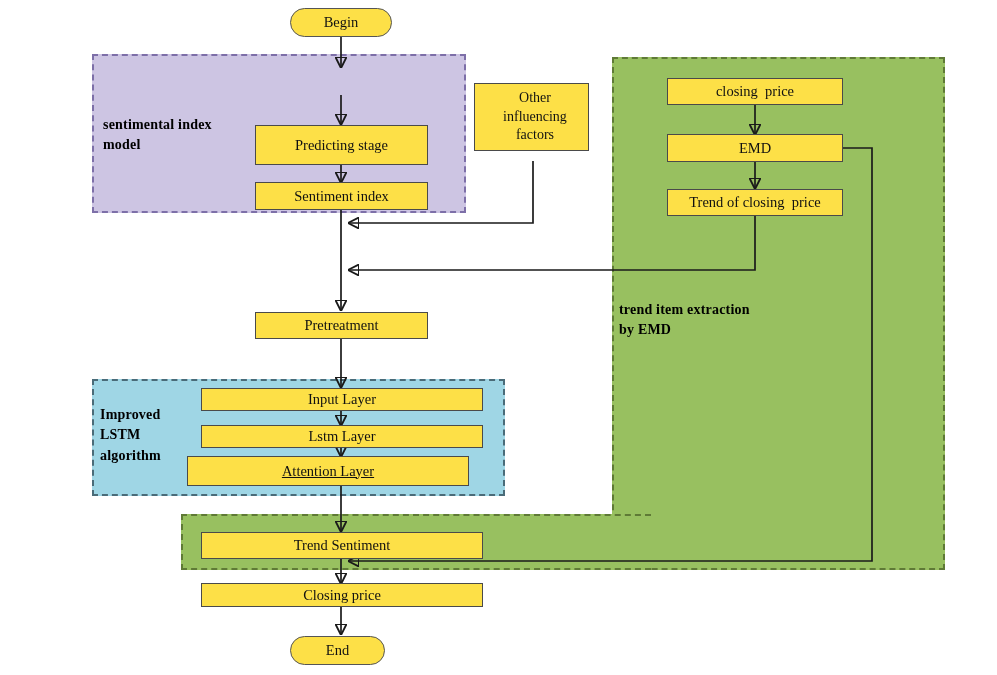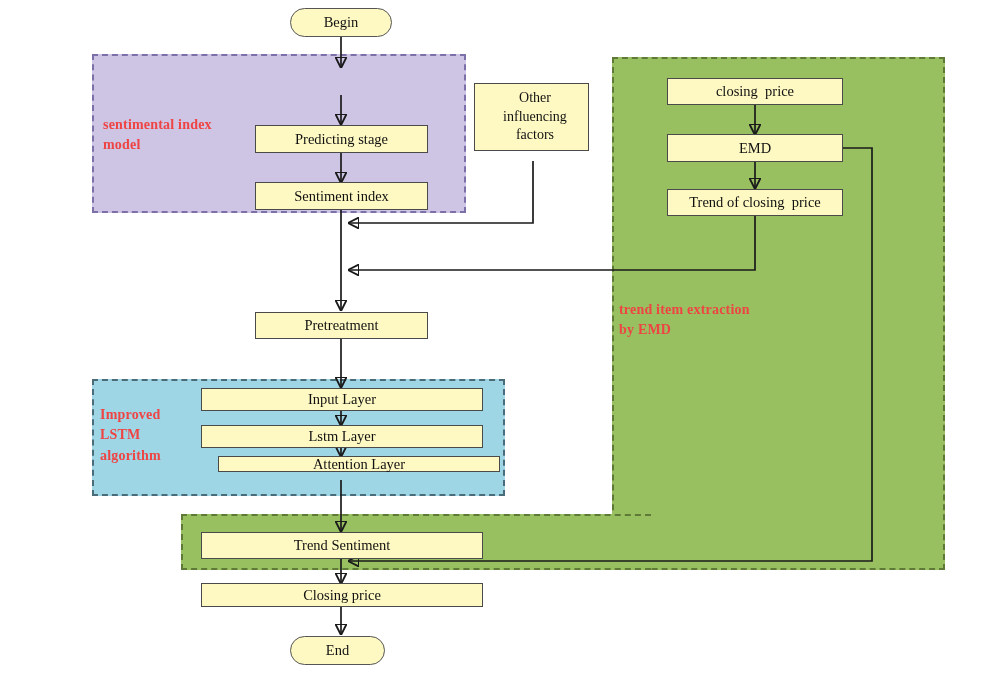--- a/index.html
+++ b/index.html
@@ -2,23 +2,23 @@
 <html><head>
 <meta charset="utf-8">
 <style>
   html,body{margin:0;padding:0;background:#ffffff;}
   #canvas{position:relative;width:997px;height:675px;background:#fff;
           font-family:"Liberation Serif","DejaVu Serif",serif;overflow:hidden;}
   .region{position:absolute;box-sizing:border-box;}
   .region.purple{background:#cdc5e3;border:2px dashed #7d6fa8;}
   .region.blue{background:#9fd6e5;border:2px dashed #4a6b78;}
   .region.green{background:#98c060;border:2px dashed #5f7a36;}
-  .region-label{position:absolute;font-weight:bold;color:#ef4444;
+  .region-label{position:absolute;font-weight:bold;color:#000000;
                 font-size:14px;line-height:1.45;letter-spacing:.2px;}
-  .node{position:absolute;box-sizing:border-box;background:#fef9c3;
+  .node{position:absolute;box-sizing:border-box;background:#fde047;
         border:1.4px solid #4a4a4a;display:flex;align-items:center;
         justify-content:center;color:#111;font-size:14.5px;white-space:pre;}
   .node.terminal{border-radius:999px;border:1.4px solid #555;}
   svg.edges{position:absolute;left:0;top:0;width:997px;height:675px;
             pointer-events:none;}
   svg.edges path,svg.edges line{stroke:#1a1a1a;stroke-width:1.7;fill:none;}
 </style>
 </head>
 <body>
 
@@ -76,21 +76,21 @@
     <line x1="341" y1="480" x2="341" y2="531" marker-end="url(#ah)"></line>
 
     <line x1="341" y1="559" x2="341" y2="583" marker-end="url(#ah)"></line>
 
     <line x1="341" y1="607" x2="341" y2="634" marker-end="url(#ah)"></line>
   </svg>
 
   <div class="node terminal" style="left:290px;top:8px;width:102px;height:29px;">Begin</div>
 
 
-  <div class="node" style="left:255px;top:125px;width:173px;height:28px;">Predicting stage</div>
+  <div class="node" style="left:255px;top:125px;width:173px;height:40px;">Predicting stage</div>
 
   <div class="node" style="left:255px;top:182px;width:173px;height:28px;">Sentiment index</div>
 
   <div class="node" style="left:474px;top:83px;width:115px;height:68px;text-align:center;
               line-height:1.35;font-size:14px;padding-left:7px;">Other
 influencing
 factors</div>
 
   <div class="node" style="left:667px;top:78px;width:176px;height:27px;">closing  price</div>
 
@@ -98,21 +98,21 @@
 
   <div class="node" style="left:667px;top:189px;width:176px;height:27px;">Trend of closing  price</div>
 
 
   <div class="node" style="left:255px;top:312px;width:173px;height:27px;">Pretreatment</div>
 
   <div class="node" style="left:201px;top:388px;width:282px;height:23px;">Input Layer</div>
 
   <div class="node" style="left:201px;top:425px;width:282px;height:23px;">Lstm Layer</div>
 
-  <div class="node" style="left:218px;top:456px;width:282px;height:16px;">Attention Layer</div>
+  <div class="node" style="left:187px;top:456px;width:282px;height:30px;text-decoration:underline;">Attention Layer</div>
 
   <div class="node" style="left:201px;top:532px;width:282px;height:27px;">Trend Sentiment</div>
 
   <div class="node" style="left:201px;top:583px;width:282px;height:24px;">Closing price</div>
 
   <div class="node terminal" style="left:290px;top:636px;width:95px;height:29px;">End</div>
 
 </div>
 
 </body></html>

